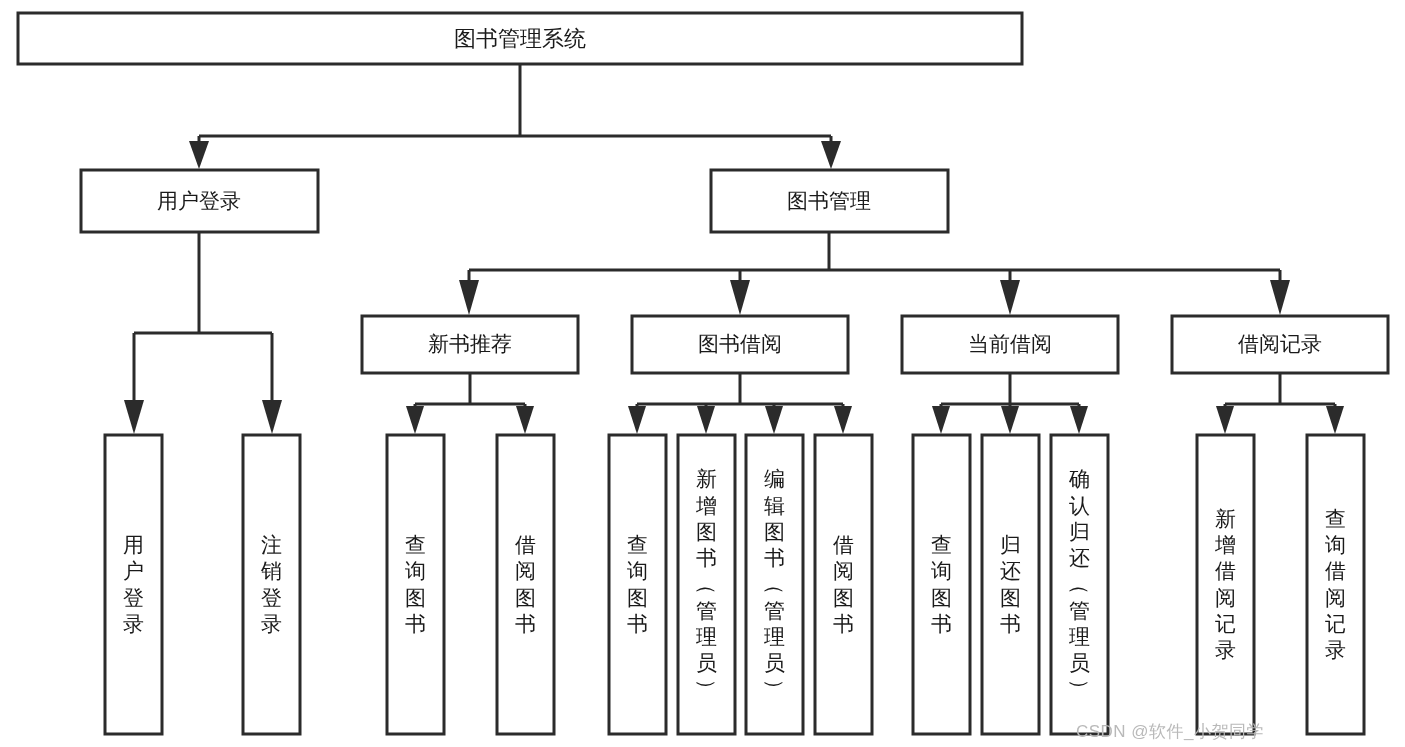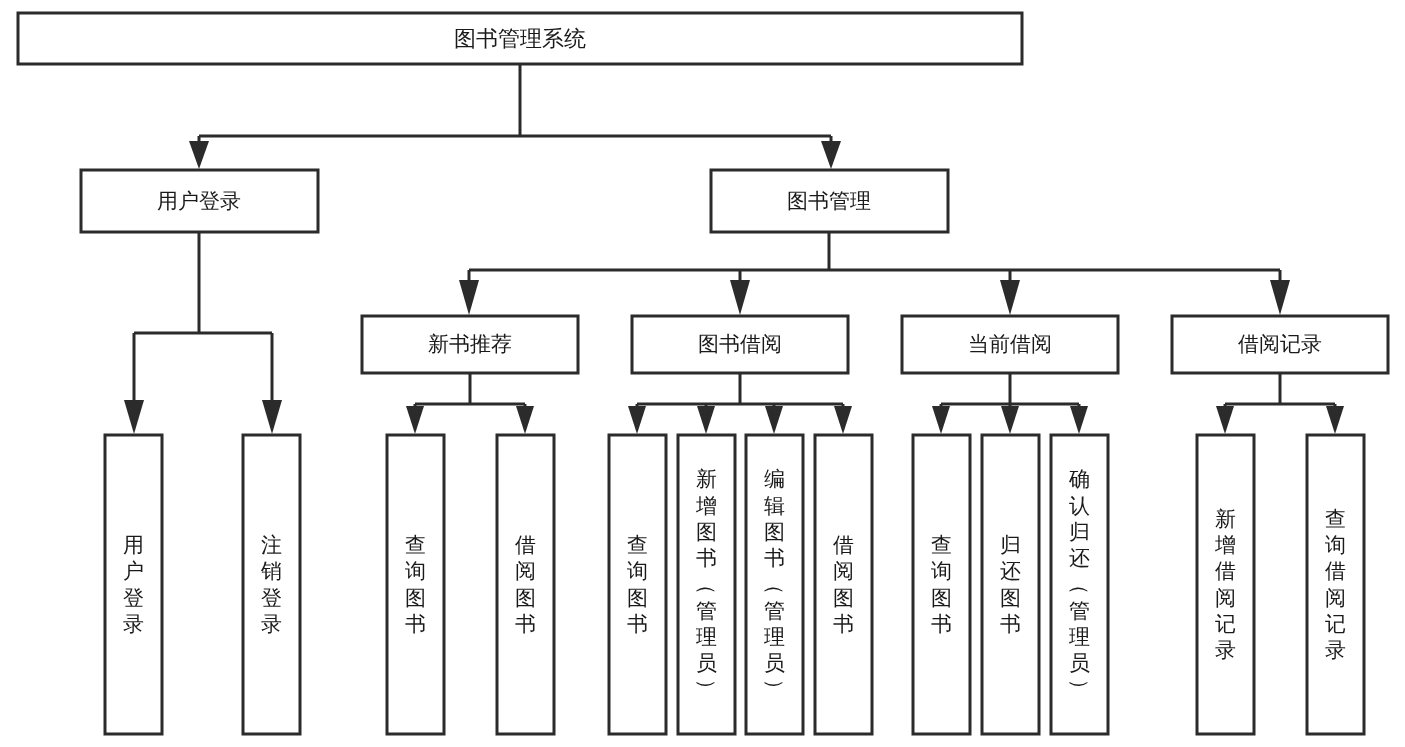--- a/index.html
+++ b/index.html
@@ -216,14 +216,15 @@
   <div class="vlabel-wrap" style="left:746px; top:435px; width:57px; height:299px;"><span class="ch">编</span><span class="ch">辑</span><span class="ch">图</span><span class="ch">书</span><span class="ch rot">（</span><span class="ch">管</span><span class="ch">理</span><span class="ch">员</span><span class="ch rot">）</span></div>
   <div class="vlabel-wrap" style="left:815px; top:435px; width:57px; height:299px;"><span class="ch">借</span><span class="ch">阅</span><span class="ch">图</span><span class="ch">书</span></div>
 
   <div class="vlabel-wrap" style="left:913px; top:435px; width:57px; height:299px;"><span class="ch">查</span><span class="ch">询</span><span class="ch">图</span><span class="ch">书</span></div>
   <div class="vlabel-wrap" style="left:982px; top:435px; width:57px; height:299px;"><span class="ch">归</span><span class="ch">还</span><span class="ch">图</span><span class="ch">书</span></div>
   <div class="vlabel-wrap" style="left:1051px; top:435px; width:57px; height:299px;"><span class="ch">确</span><span class="ch">认</span><span class="ch">归</span><span class="ch">还</span><span class="ch rot">（</span><span class="ch">管</span><span class="ch">理</span><span class="ch">员</span><span class="ch rot">）</span></div>
 
   <div class="vlabel-wrap" style="left:1197px; top:435px; width:57px; height:299px;"><span class="ch">新</span><span class="ch">增</span><span class="ch">借</span><span class="ch">阅</span><span class="ch">记</span><span class="ch">录</span></div>
   <div class="vlabel-wrap" style="left:1307px; top:435px; width:57px; height:299px;"><span class="ch">查</span><span class="ch">询</span><span class="ch">借</span><span class="ch">阅</span><span class="ch">记</span><span class="ch">录</span></div>
 
+  <div class="watermark">CSDN @软件_小贺同学</div>
 
 </div>
 
 </body></html>

